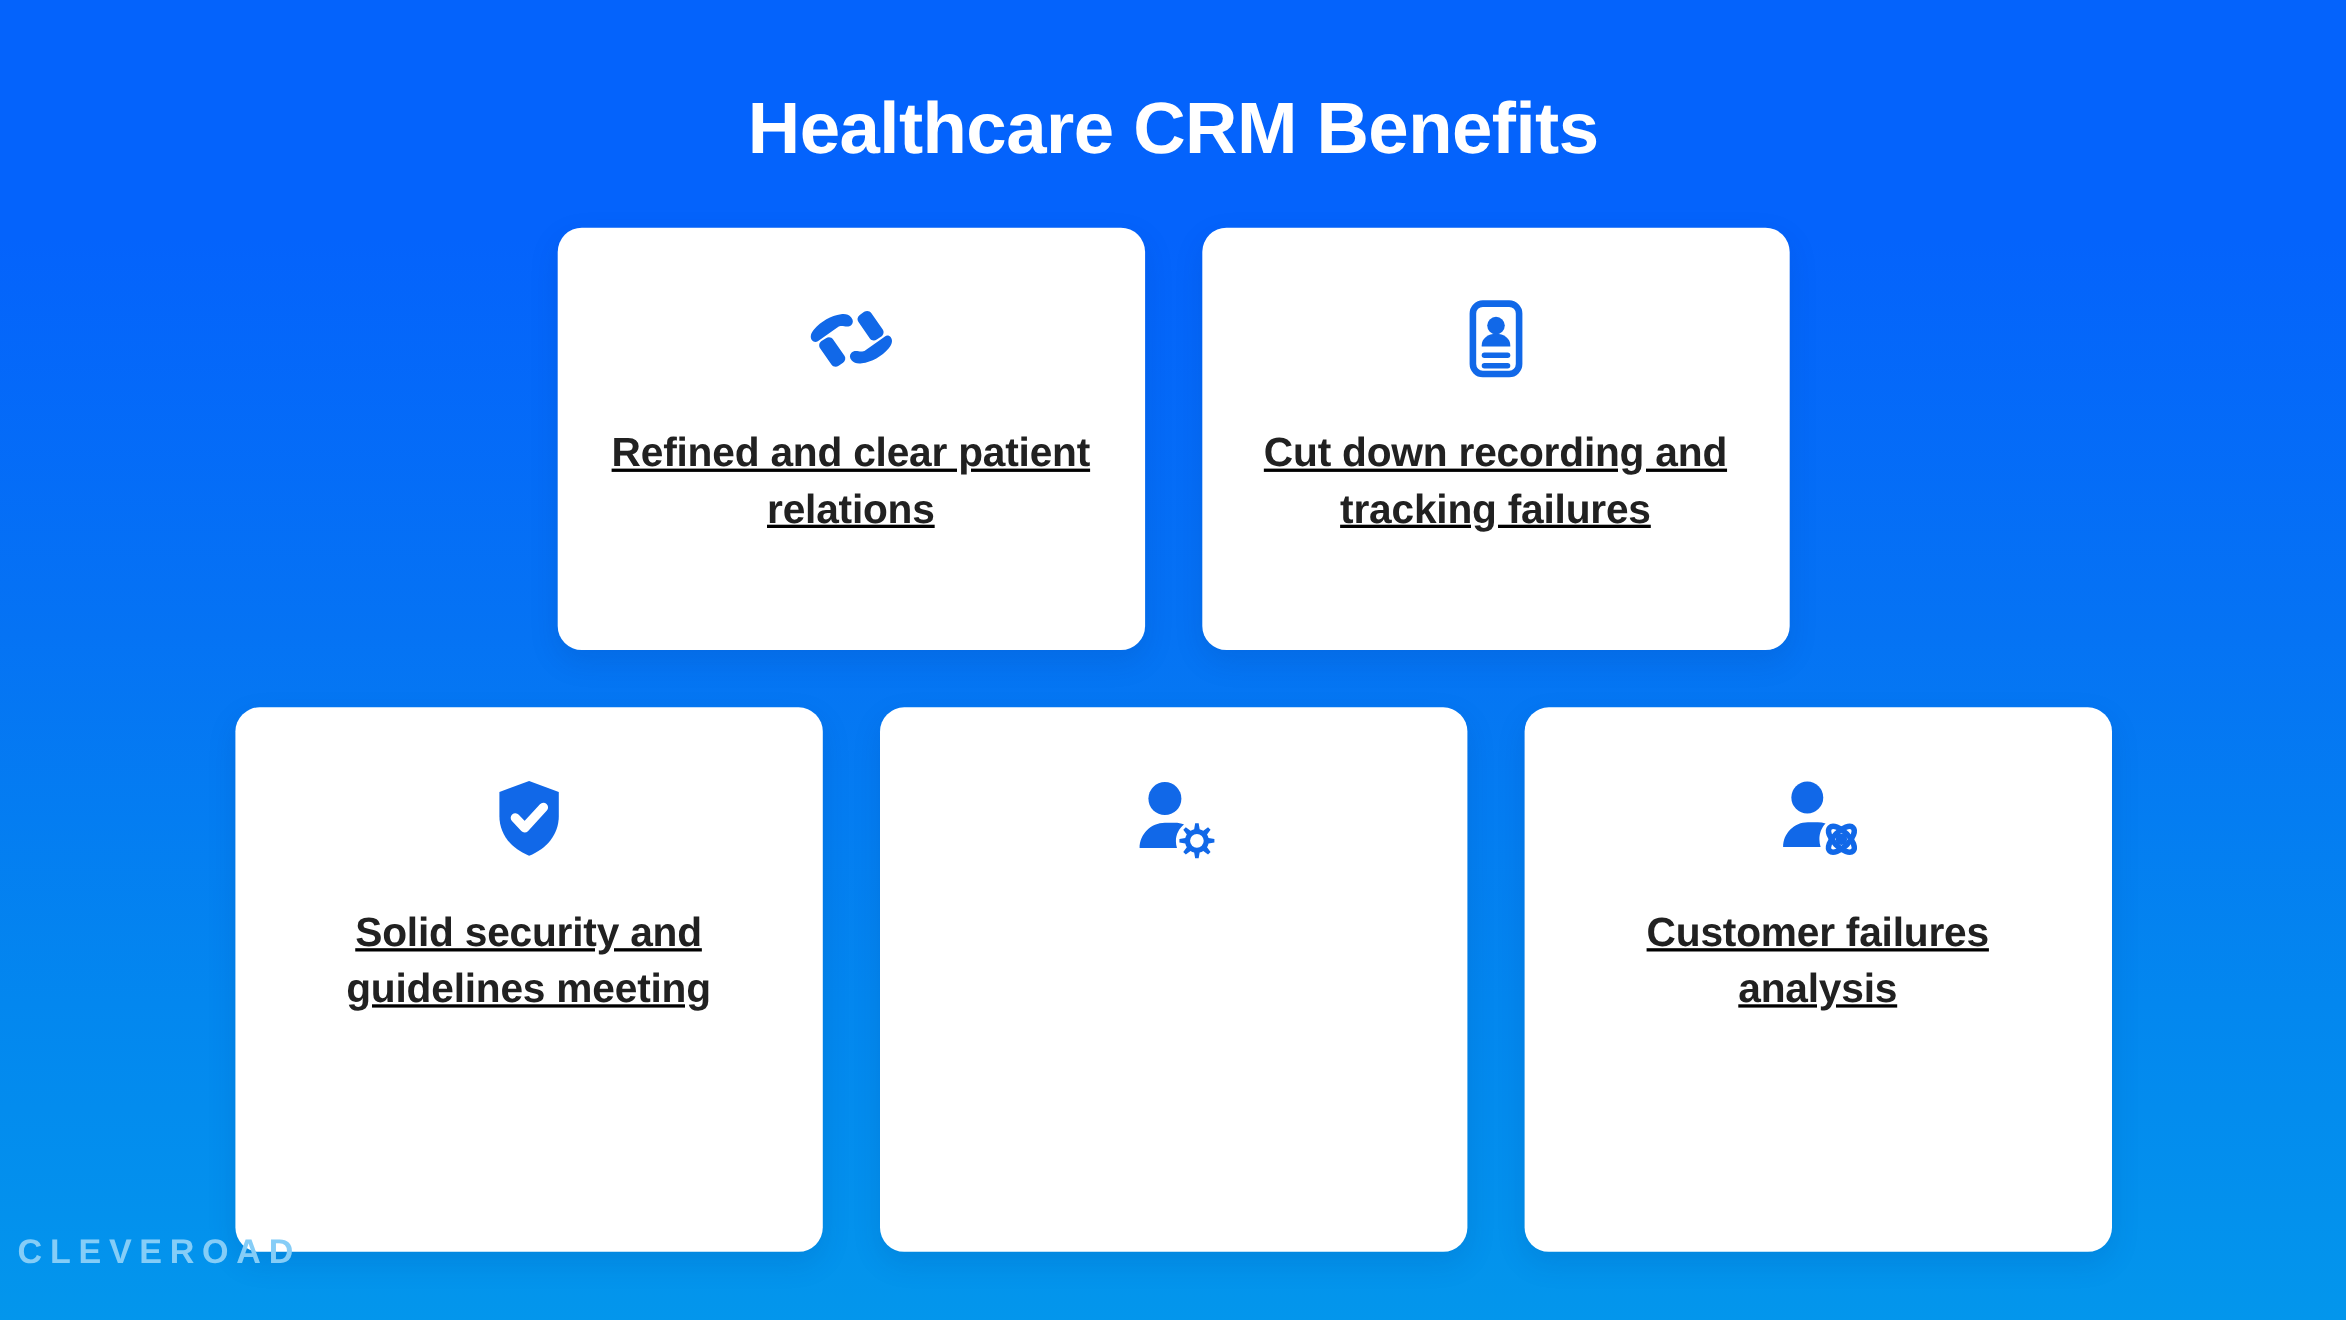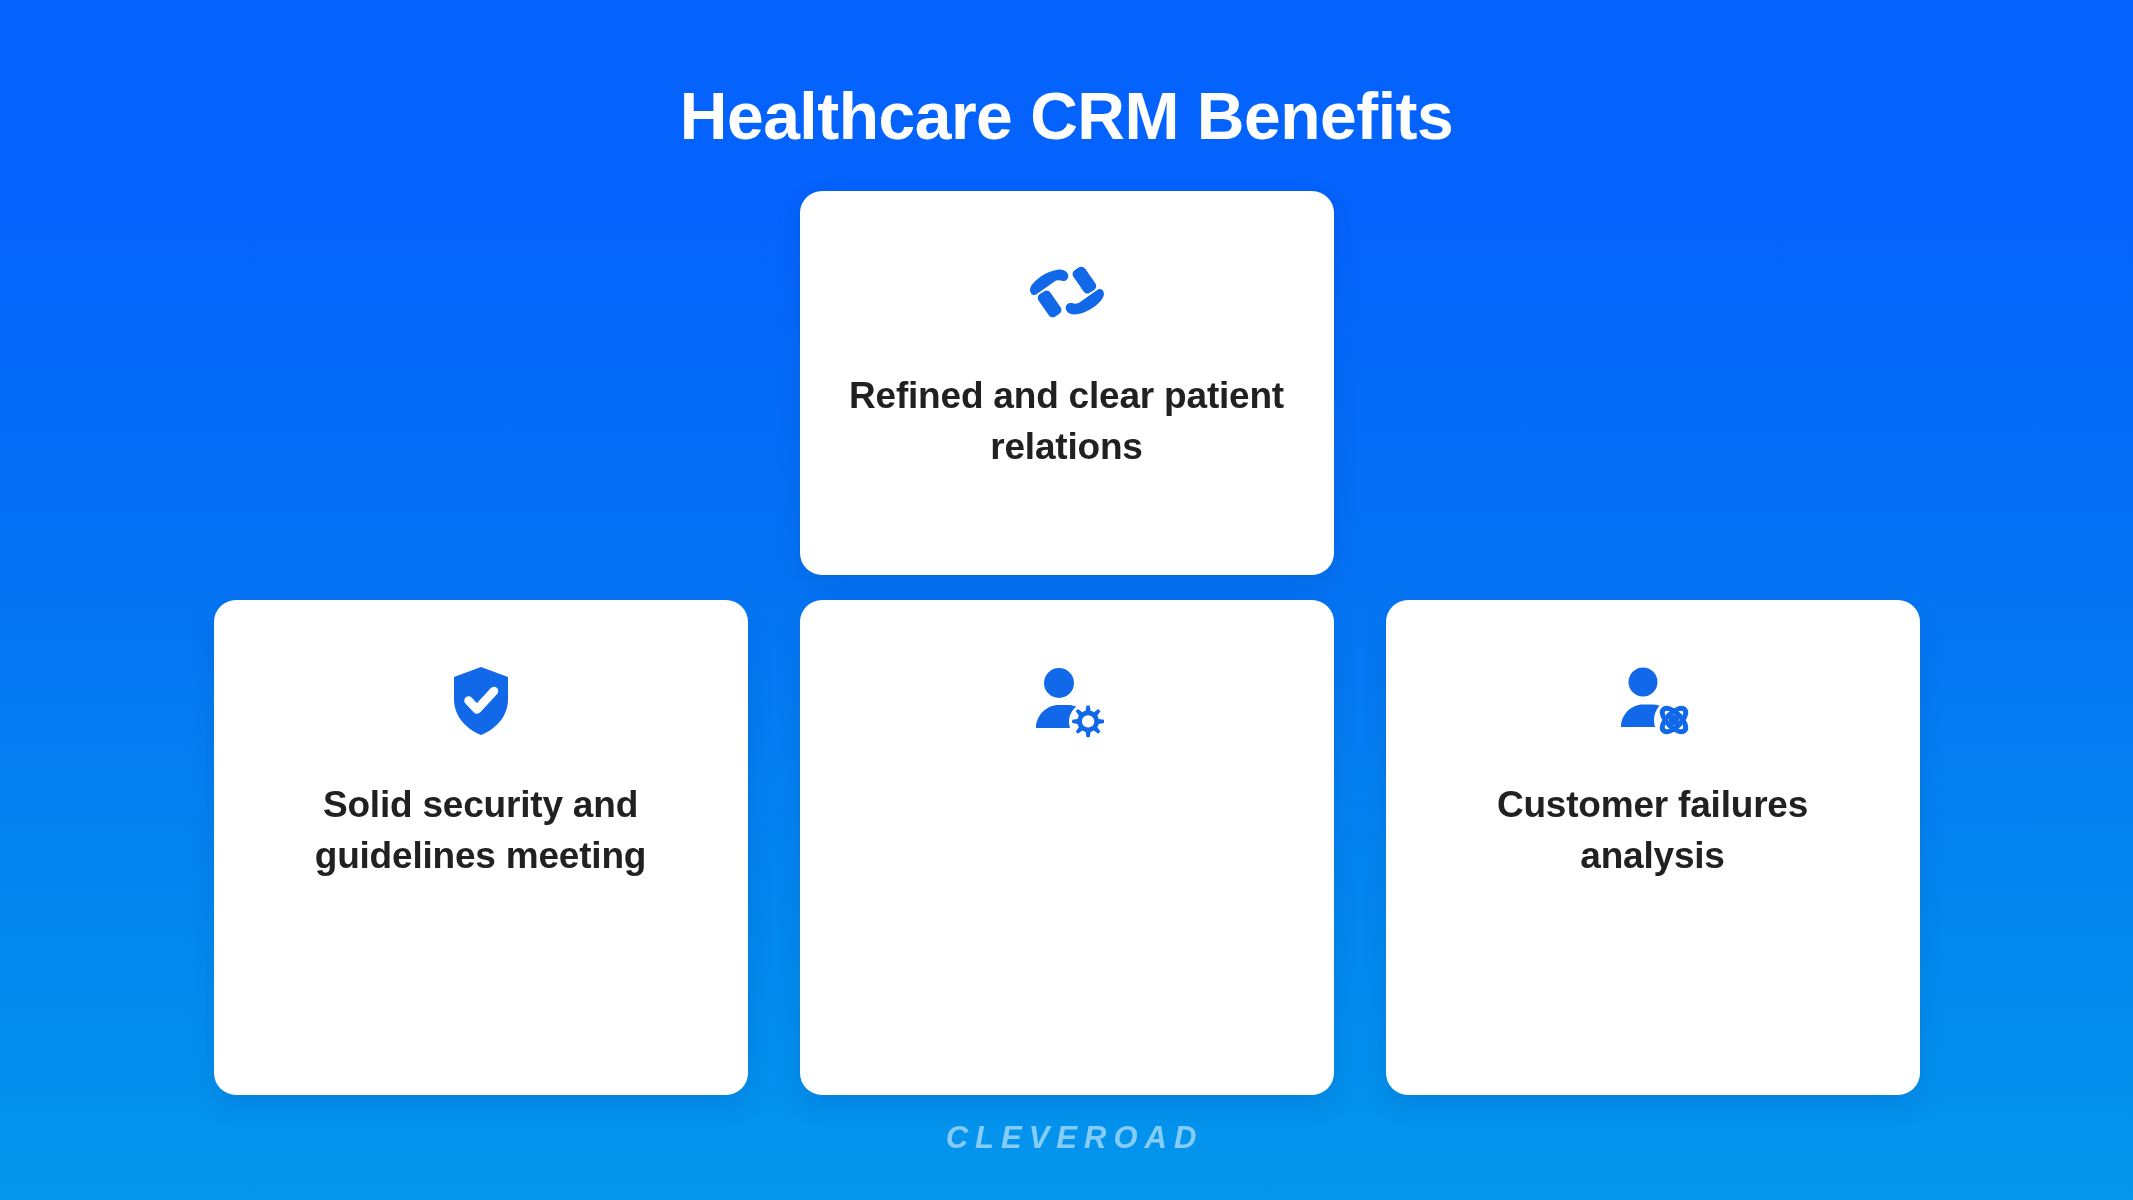--- a/index.html
+++ b/index.html
@@ -37,25 +37,26 @@
     font-weight: 700;
     color: #ffffff;
     letter-spacing: -0.5px;
     line-height: 1.05;
     text-align: left;
     white-space: nowrap;
   }
 
   
   .rows {
-    margin-top: 40px;
+    margin-top: 56px;
     display: flex;
     flex-direction: column;
     align-items: center;
-    gap: 25px;
+    gap: 52px;
+    text-decoration: underline;
   }
   .row {
     display: flex;
     justify-content: center;
     gap: 52px;
   }
 
   .card {
     background: #ffffff;
     border-radius: 22px;
@@ -97,22 +98,21 @@
     letter-spacing: -0.2px;
     max-width: 440px;
   }
 
   
   .footer {
     position: absolute;
     left: 16px;
     right: 0;
     bottom: 44px;
-    text-align: center;
-    font-style: italic;
+    text-align: left;
   }
   .wordmark {
     font-size: 31px;
     font-weight: 700;
     letter-spacing: 7px;
     color: #85cdf7;
   }
 </style>
 </head>
 <body>
@@ -132,20 +132,32 @@
               <path d="M5 30.5c6.5-7.5 15.5-12.5 24.5-13.8 4.2-0.6 7.2 0.4 9.2 2.6 2.1 2.2 2.2 5.2 0.3 7.1-1.6 1.6-3.9 1.8-6.6 1.2-2.4-0.5-4.4-0.2-6.2 1.1L8.5 41.2c-1.7 1.2-4 0.9-5.3-0.8-2-2.6-1.3-6.5 1.8-9.9z"></path>
               <path d="M50.6 14.5c2.3-1.5 5.1-1 6.6 1.2l10.3 14.8c1.4 2.1 0.8 5-1.3 6.4l-4.1 2.7c-2.3 1.5-5.1 0.9-6.5-1.2L45.3 23.6c-1.4-2.1-0.8-4.9 1.3-6.3l4-2.8z"></path>
               <path d="M73 47.5c-6.5 7.5-15.5 12.5-24.5 13.8-4.2 0.6-7.2-0.4-9.2-2.6-2.1-2.2-2.2-5.2-0.3-7.1 1.6-1.6 3.9-1.8 6.6-1.2 2.4 0.5 4.4 0.2 6.2-1.1l17.7-12.5c1.7-1.2 4-0.9 5.3 0.8 2 2.6 1.3 6.5-1.8 9.9z"></path>
               <path d="M27.4 63.5c-2.3 1.5-5.1 1-6.6-1.2L10.5 47.5c-1.4-2.1-0.8-5 1.3-6.4l4.1-2.7c2.3-1.5 5.1-0.9 6.5 1.2l10.3 14.8c1.4 2.1 0.8 4.9-1.3 6.3l-4 2.8z"></path>
             </g>
           </svg>
         </div>
         <div class="card-label">Refined and clear patient relations</div>
       </div>
 
+      <div class="card">
+        <div class="card-icon">
+          <svg width="78" height="78" viewBox="0 0 78 78" aria-hidden="true">
+            <rect x="18" y="7" width="42" height="64" rx="9" ry="9" fill="none" stroke="#1168e8" stroke-width="6"></rect>
+            <circle cx="39" cy="27" r="8" fill="#1168e8"></circle>
+            <path d="M26 45c0-6.2 5.8-10.5 13-10.5S52 38.8 52 45v1H26v-1z" fill="#1168e8"></path>
+            <rect x="26" y="51.5" width="26" height="5" rx="2.5" fill="#1168e8"></rect>
+            <rect x="26" y="61" width="26" height="5" rx="2.5" fill="#1168e8"></rect>
+          </svg>
+        </div>
+        <div class="card-label">Cut down recording and tracking failures</div>
+      </div>
 
     </div>
 
     <div class="row row-bottom">
 
       <div class="card">
         <div class="card-icon">
           <svg width="78" height="78" viewBox="0 0 78 78" aria-hidden="true">
             <path d="M39 5 66 15v22c0 16.5-11 29.5-27 36C23 66.5 12 53.5 12 37V15L39 5z" fill="#1168e8"></path>
             <path d="M26.5 38.5l8.5 9 17-18.5" fill="none" stroke="#ffffff" stroke-width="8.5" stroke-linecap="round" stroke-linejoin="round"></path>

